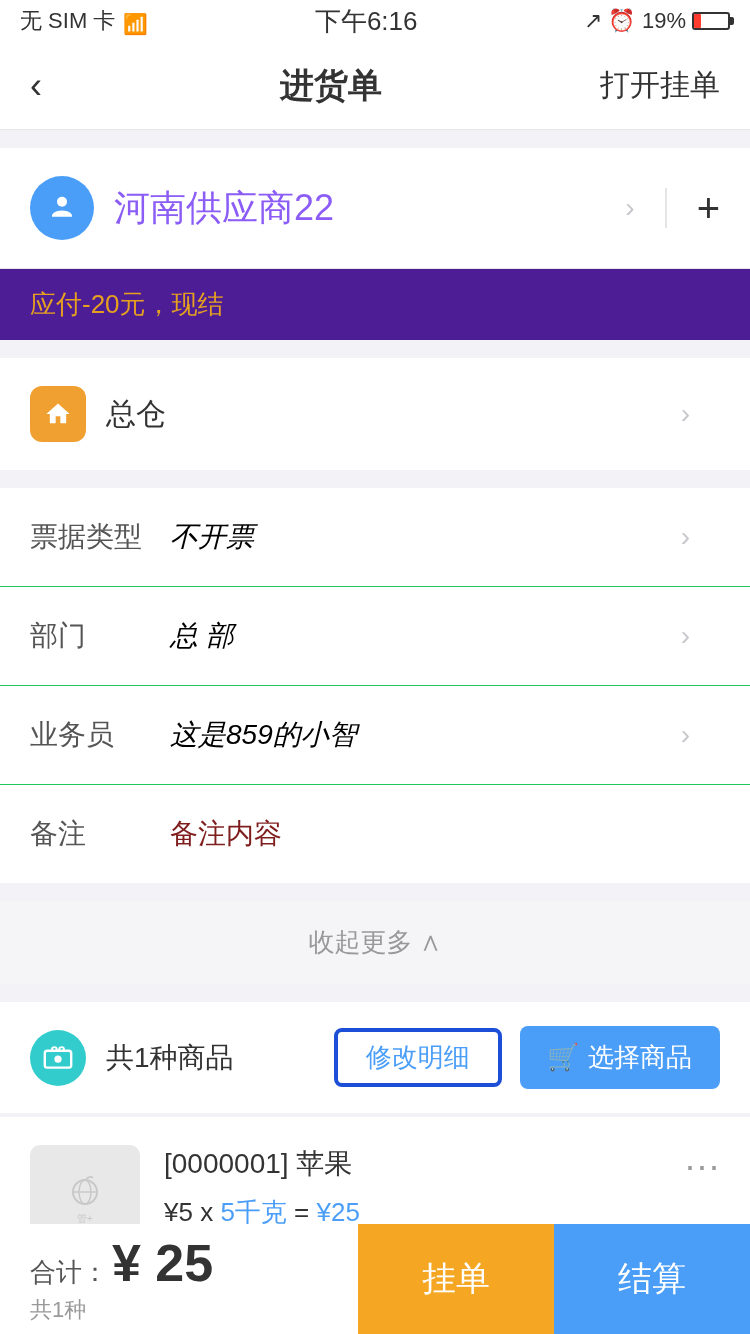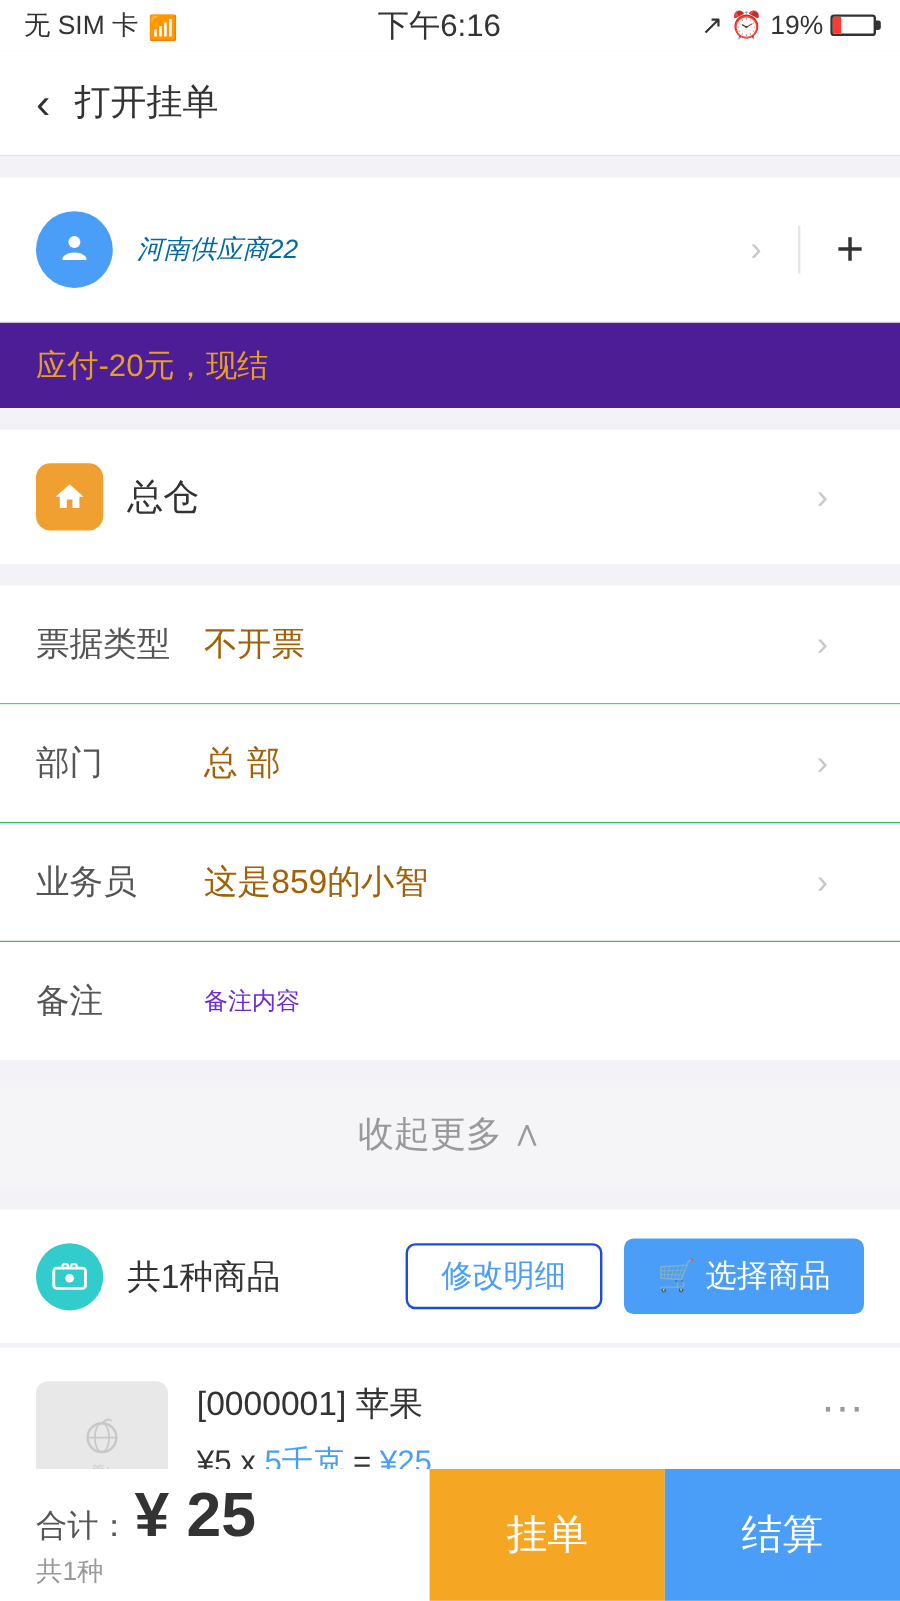--- a/index.html
+++ b/index.html
@@ -82,23 +82,22 @@
       width: 64px; height: 64px;
       background: #4a9ef8;
       border-radius: 50%;
       display: flex; align-items: center; justify-content: center;
       color: #fff; font-size: 28px;
       margin-right: 20px;
       flex-shrink: 0;
     }
     .supplier-name {
       flex: 1;
-      font-size: 22px;
-      color: #0369a1;
-      font-style: italic;
+      font-size: 36px;
+      color: #8b5cf6;
     }
     .chevron-right {
       color: #c7c7cc;
       font-size: 28px;
       margin-right: 30px;
     }
     .plus-btn {
       font-size: 40px;
       color: #333;
       cursor: pointer;
@@ -150,34 +149,35 @@
     }
     .form-label {
       font-size: 28px;
       color: #555;
       width: 140px;
       flex-shrink: 0;
     }
     .form-value {
       flex: 1;
       font-size: 28px;
-      color: #a16207;
+      color: #000000;
+      font-style: italic;
     }
     .form-placeholder {
       flex: 1;
-      font-size: 20px;
-      color: #6d28d9;
+      font-size: 28px;
+      color: #7f1d1d;
     }
 
     
     .collapse-btn {
       background: #f5f5f8;
       padding: 24px;
       text-align: center;
-      font-size: 30px;
+      font-size: 26px;
       color: #999;
       margin-top: 18px;
     }
 
     
     .product-header {
       background: #fff;
       margin-top: 18px;
       padding: 24px 30px;
       display: flex;
@@ -190,21 +190,21 @@
       display: flex; align-items: center; justify-content: center;
       color: #fff; font-size: 22px;
       margin-right: 20px;
     }
     .product-count {
       flex: 1;
       font-size: 28px;
       color: #333;
     }
     .btn-outline {
-      border: 2px solid #1d4ed8;
+      border: 4px solid #1d4ed8;
       color: #4a9ef8;
       background: #fff;
       padding: 8px 28px;
       border-radius: 8px;
       font-size: 26px;
       margin-right: 18px;
       cursor: pointer;
     }
     .btn-primary {
       background: #4a9ef8;
@@ -301,20 +301,21 @@
     <span>⏰</span>
     <span>19%</span>
     <div class="battery-icon">
       <div class="battery-fill"></div>
     </div>
   </div>
 </div>
 
 <div class="nav-bar">
   <span class="nav-back">‹</span>
+  <span class="nav-title">进货单</span>
   <span class="nav-right">打开挂单</span>
 </div>
 
 <div class="section">
   <div class="supplier-row">
     <div class="supplier-avatar">
       <svg width="30" height="30" viewBox="0 0 24 24" fill="white">
         <circle cx="12" cy="7" r="4"></circle>
         <path d="M12 14c-5 0-8 2.5-8 4v1h16v-1c0-1.5-3-4-8-4z"></path>
       </svg>

